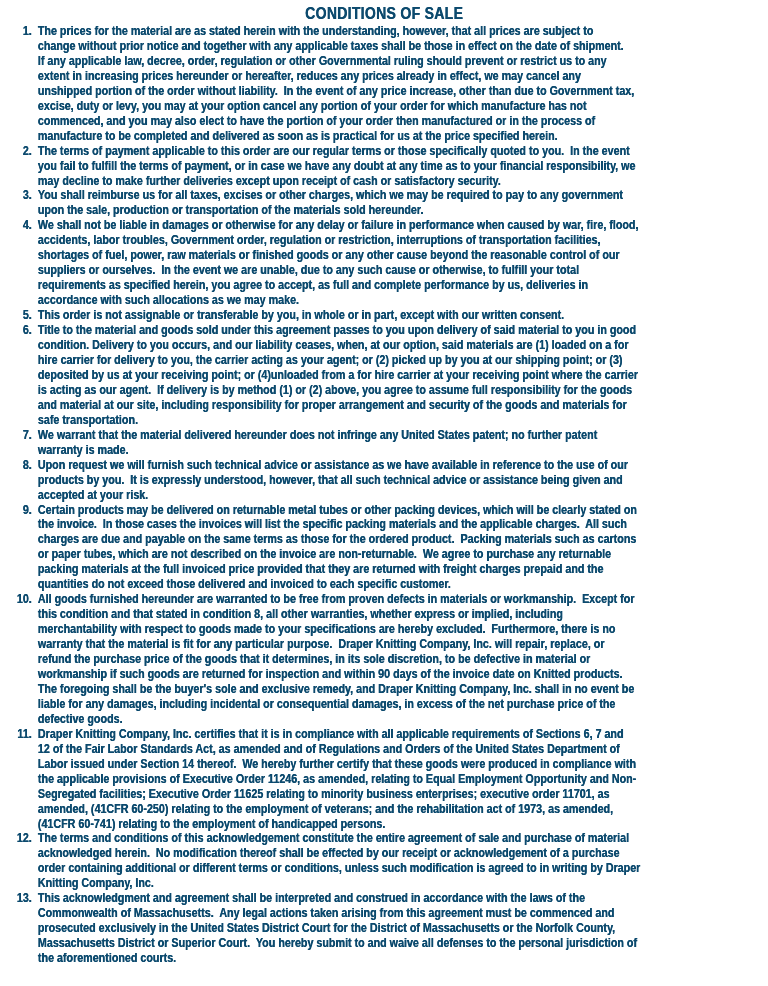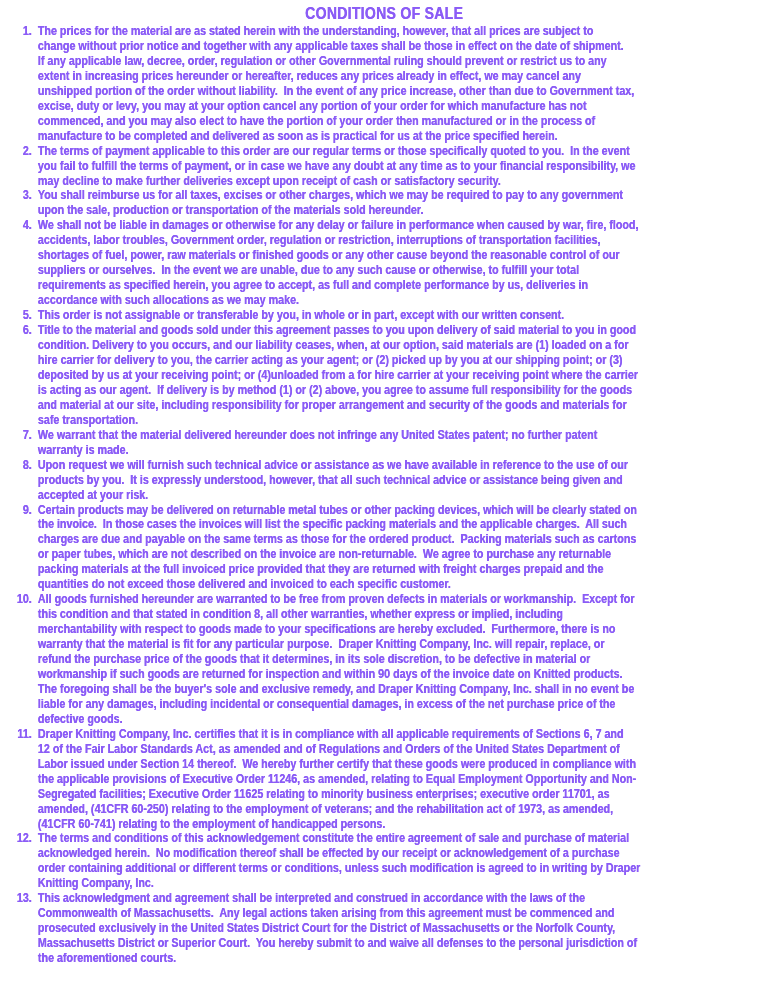--- a/index.html
+++ b/index.html
@@ -8,21 +8,21 @@
     width: 768px;
     height: 986px;
     overflow: hidden;
     font-family: "Liberation Sans", sans-serif;
   }
   .page {
     position: relative;
     width: 768px;
     height: 986px;
     background: #ffffff;
-    color: #8b5cf6;
+    color: #0c4a6e;
   }
   
   .squeeze {
     position: absolute;
     left: 14px;
     top: 5px;
     width: 841px;
     transform: scaleX(0.88);
     transform-origin: 0 0;
     font-weight: bold;

